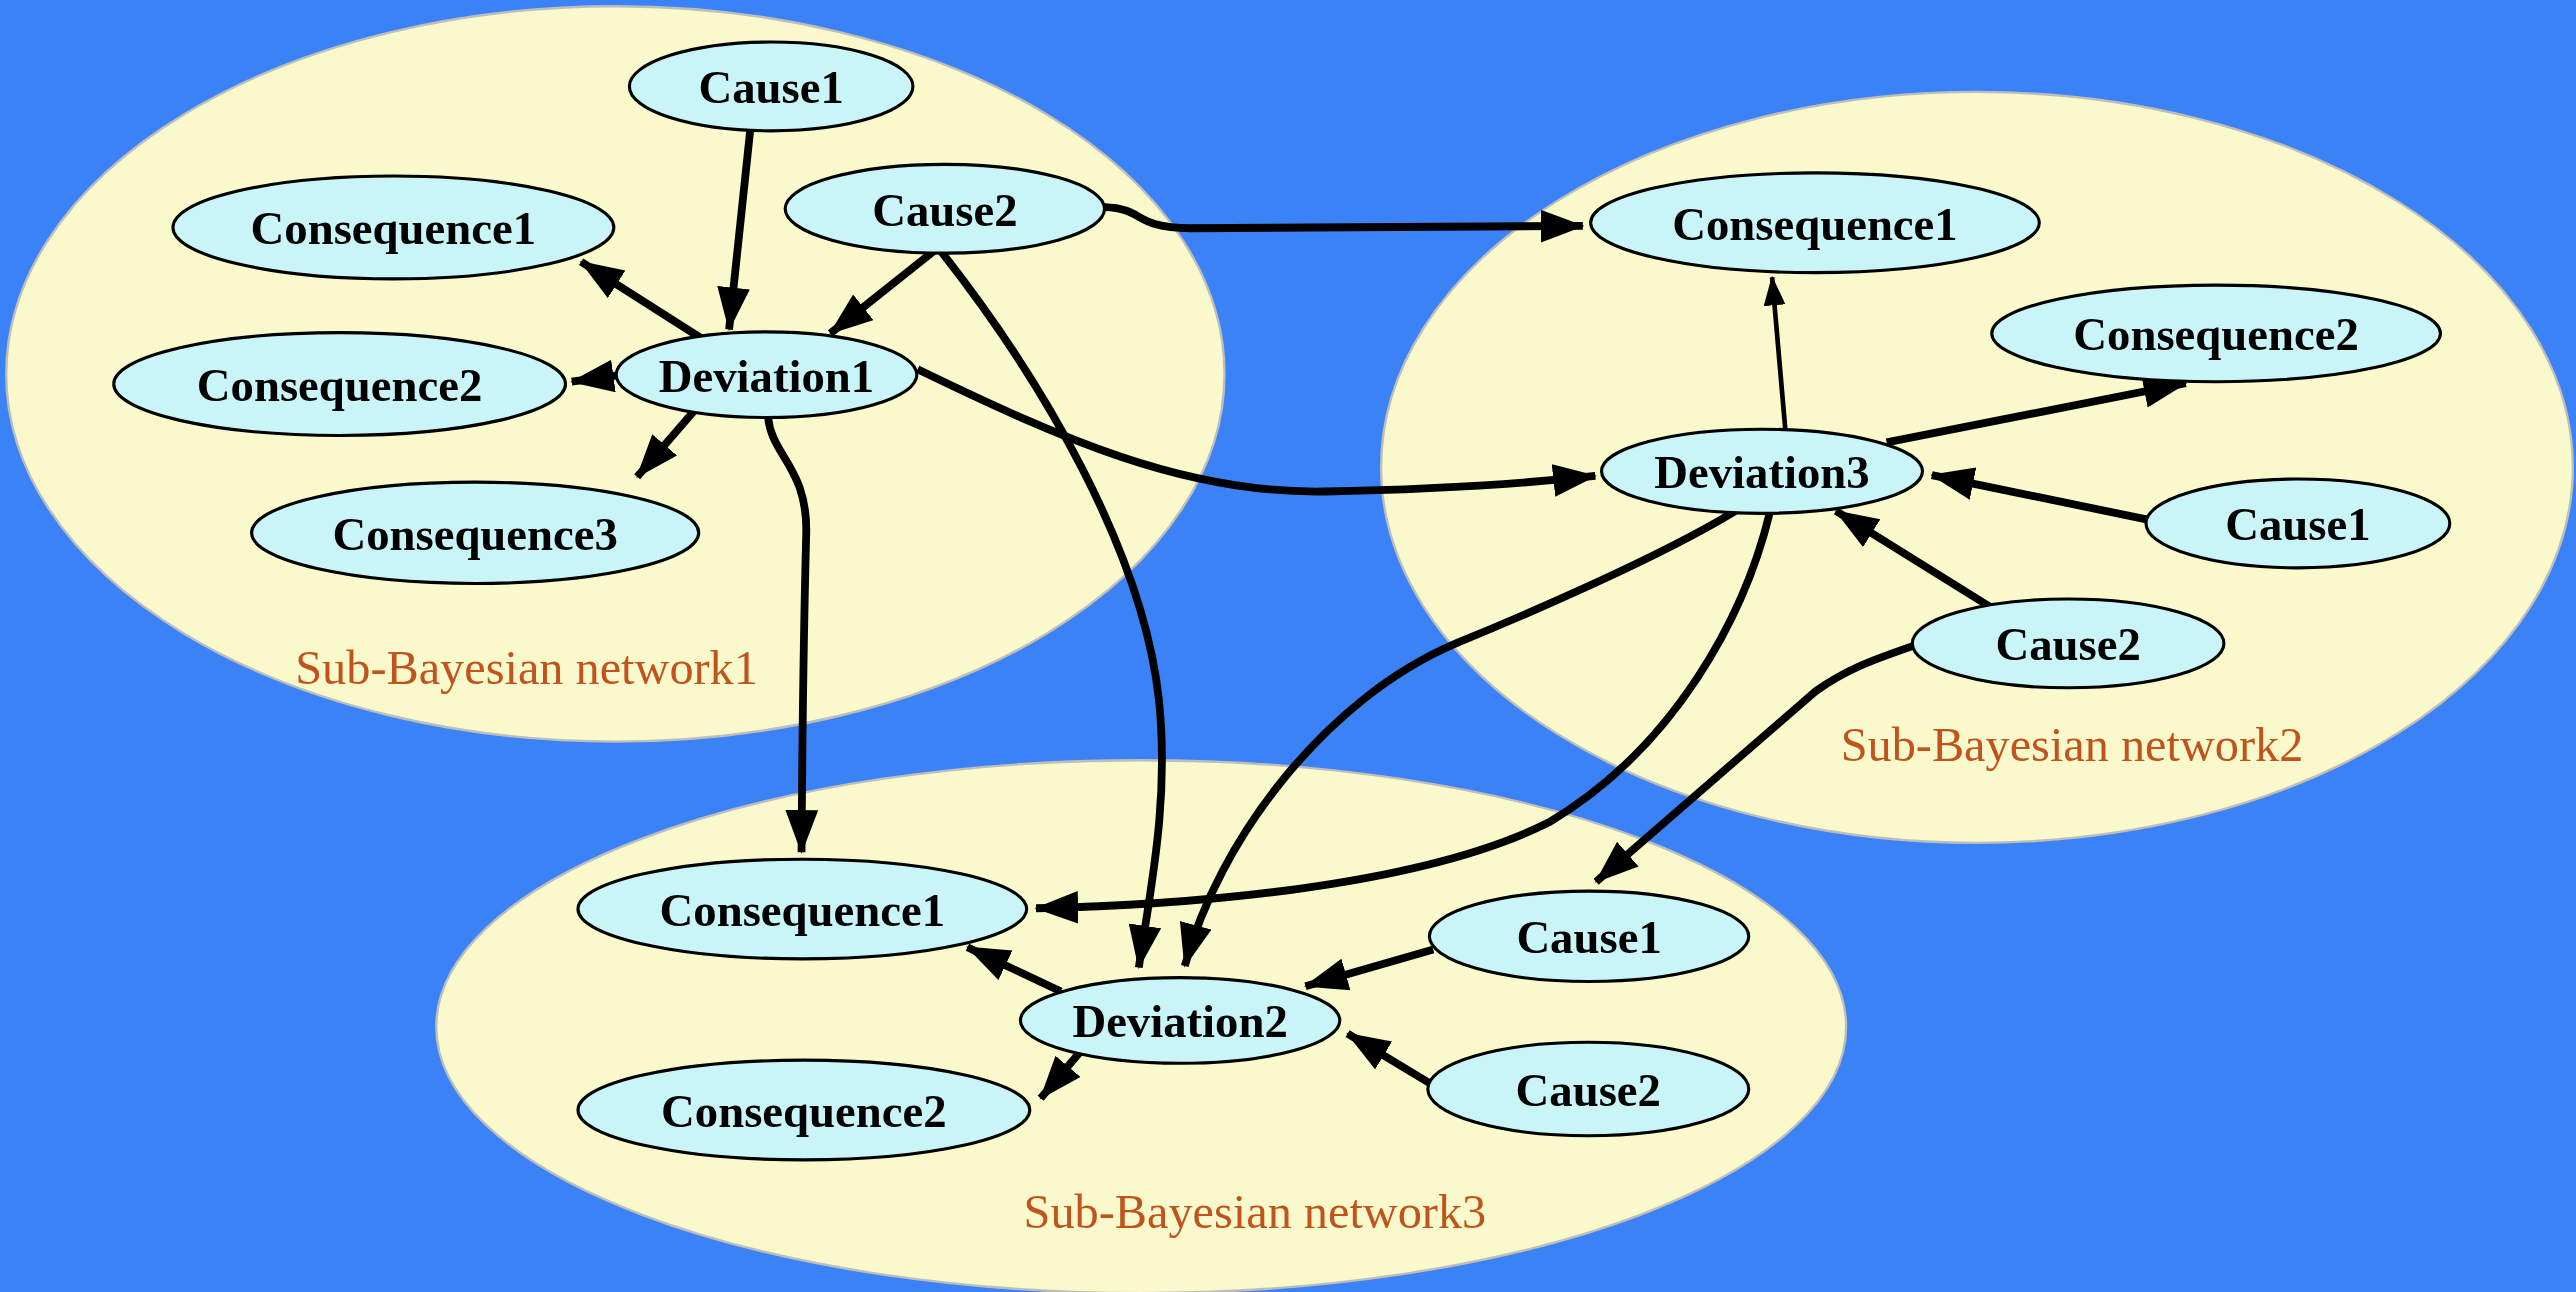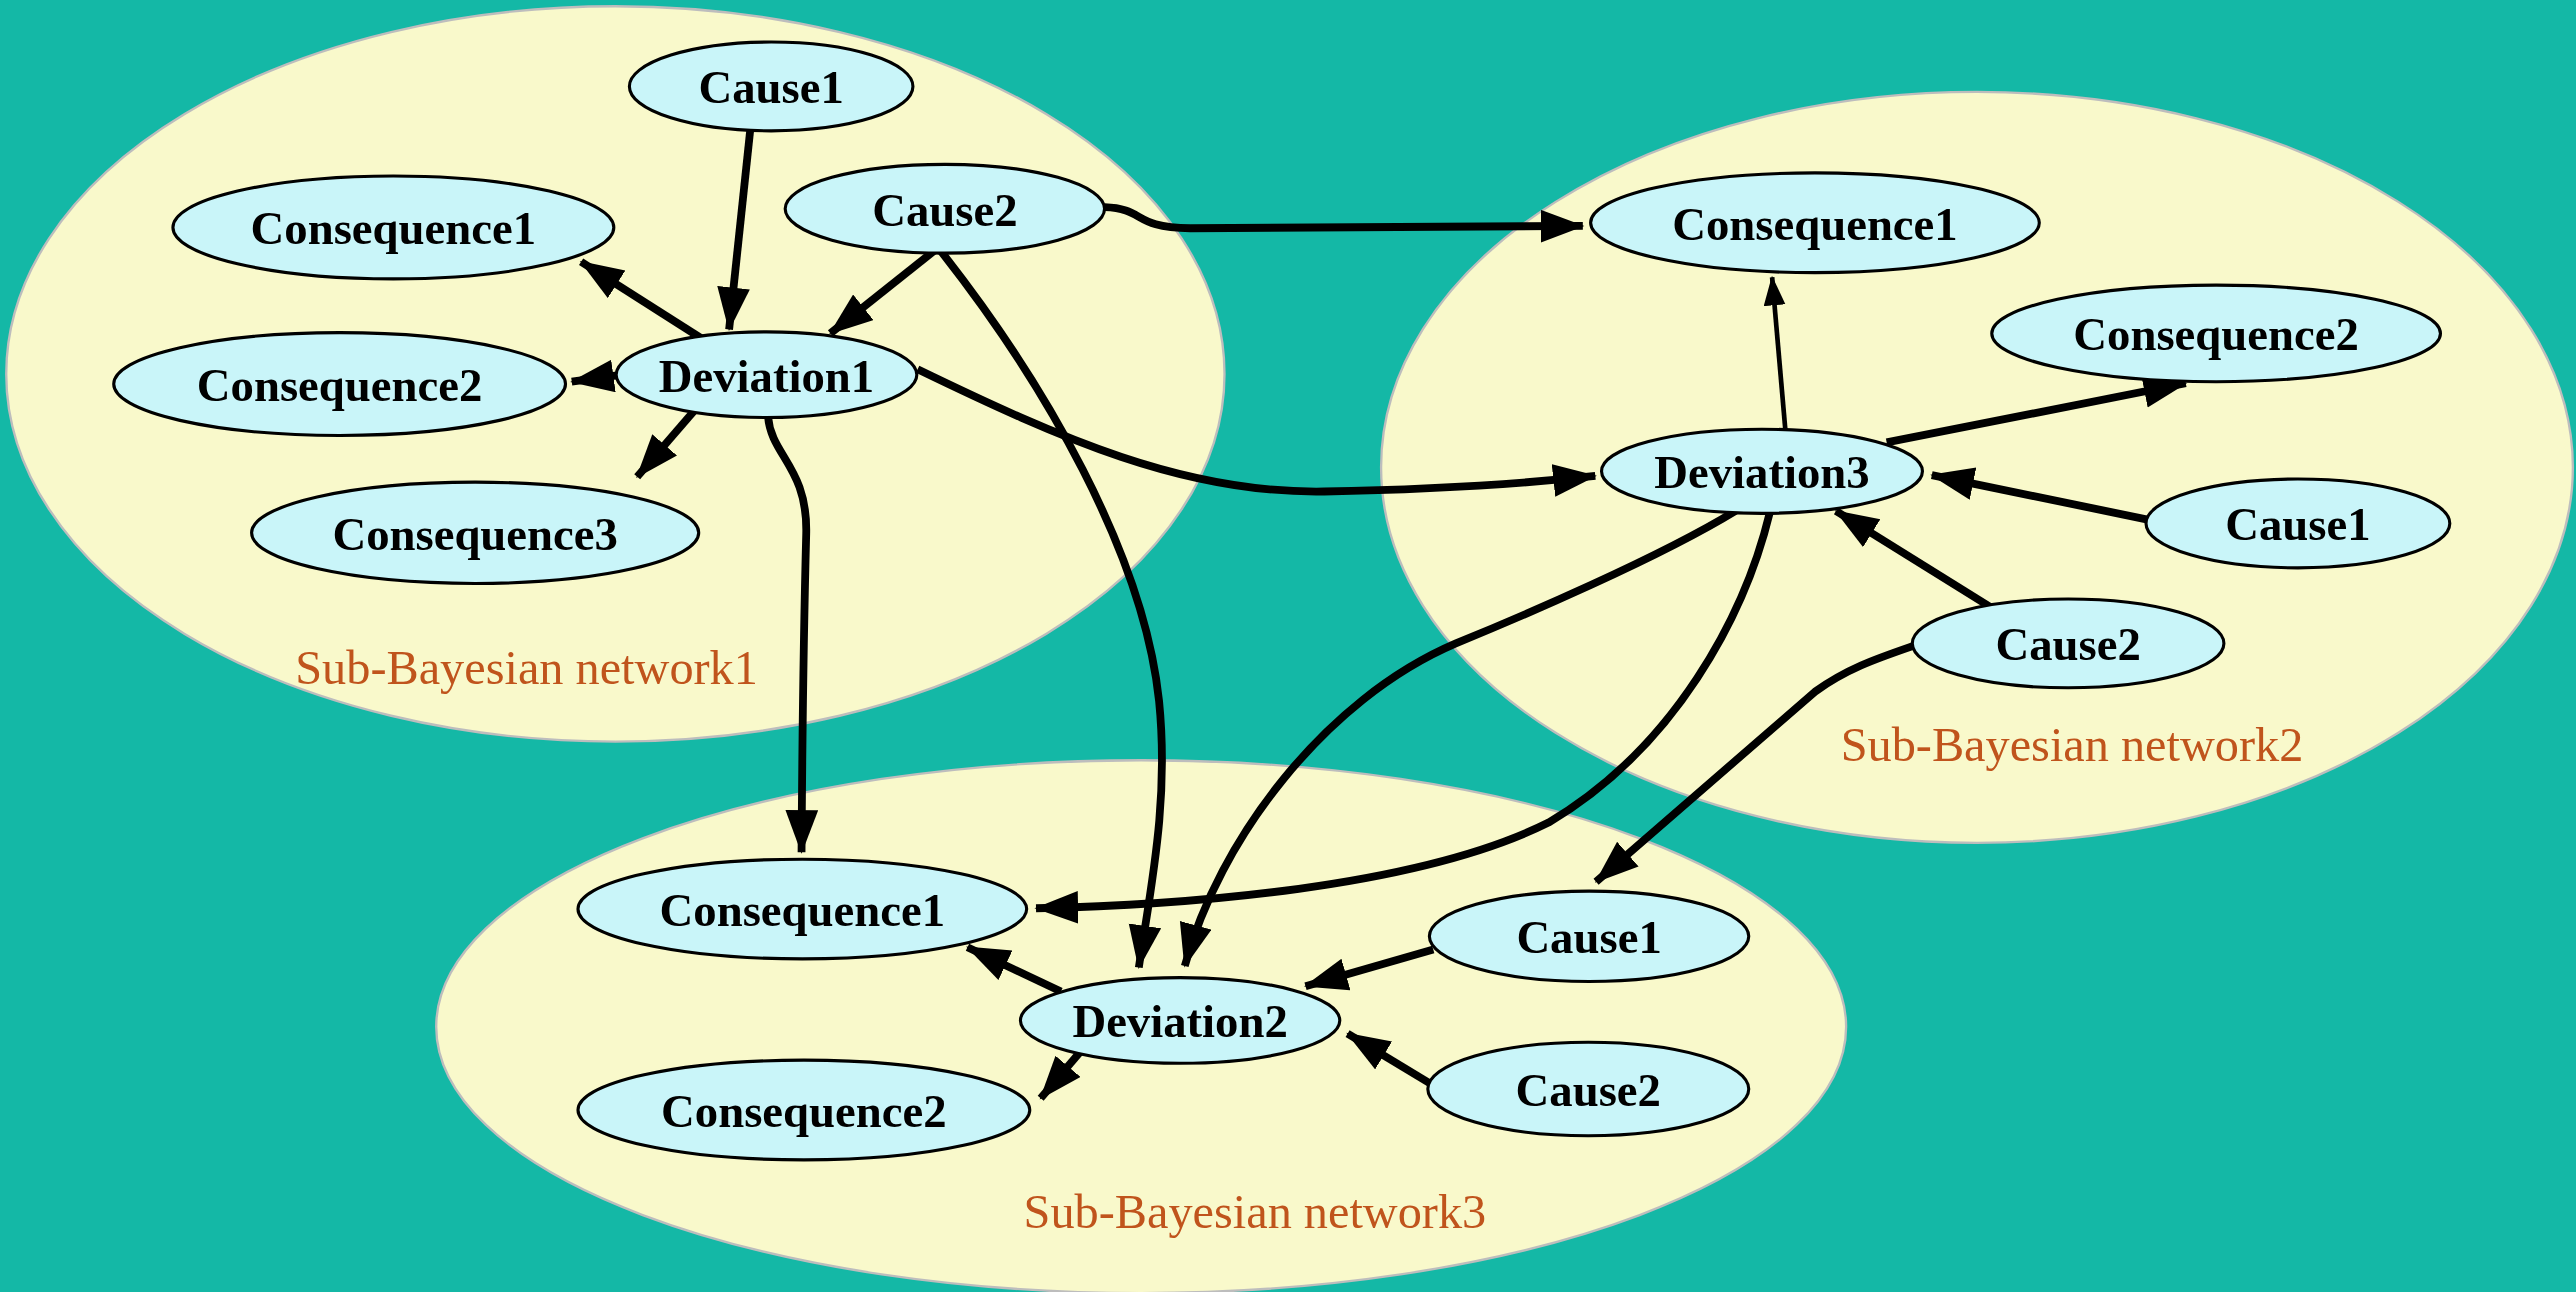--- a/index.html
+++ b/index.html
@@ -2,21 +2,21 @@
 <html style="font-size:12.5px"><head>
 <meta charset="utf-8">
 <style>
   html, body {
     margin: 0;
     padding: 0;
     background: #ffffff;
   }
   .diagram-wrap {
     width: 100%;
-    background: #14b8a6;
+    background: #3b82f6;
     text-decoration: underline;
   }
   svg {
     display: block;
     width: 100%;
     height: auto;
     font-family: "Liberation Serif", "DejaVu Serif", serif;
   }
   .cluster {
     stroke-width: 3;

